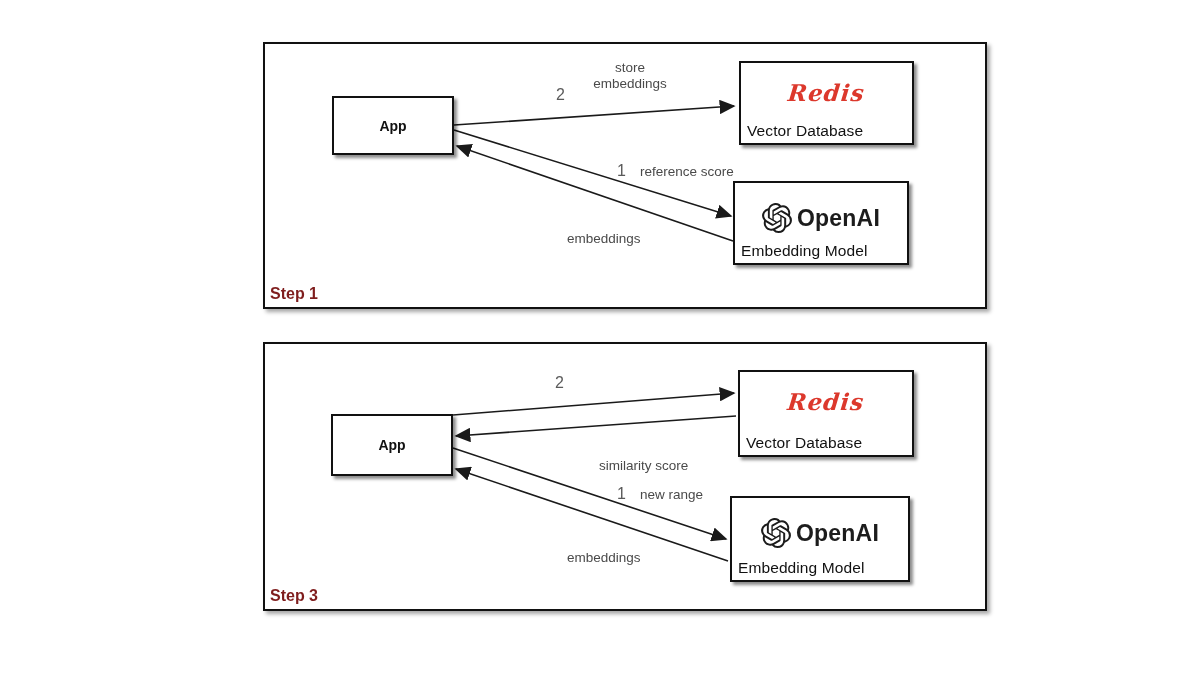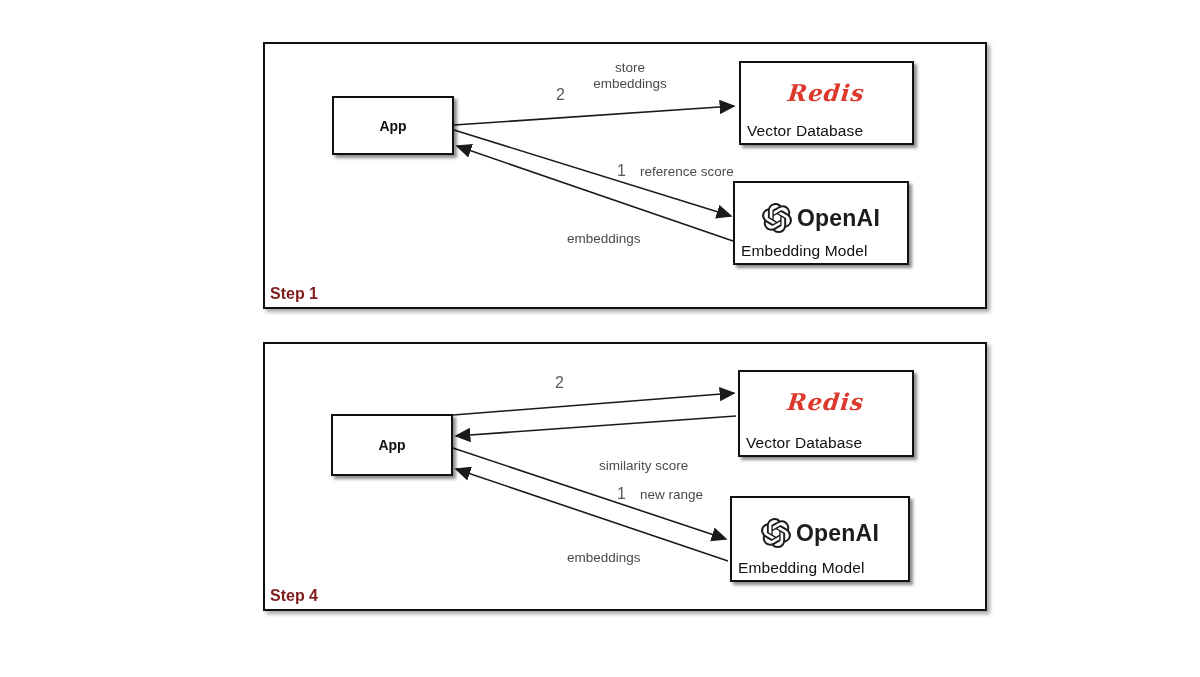--- a/index.html
+++ b/index.html
@@ -142,16 +142,16 @@
 
     <div class="edge-label" style="left:334px; top:84px;margin-top:30px;">similarity score</div>
 
     <div class="edge-row" style="left:352px; top:141px;">
       <span class="num">1</span>
       <span>new range</span>
     </div>
 
     <div class="edge-label" style="left:302px; top:206px;">embeddings</div>
 
-    <div class="step-label">Step 4</div>
+    <div class="step-label">Step 3</div>
   </div>
 
 </div>
 
 </body></html>

